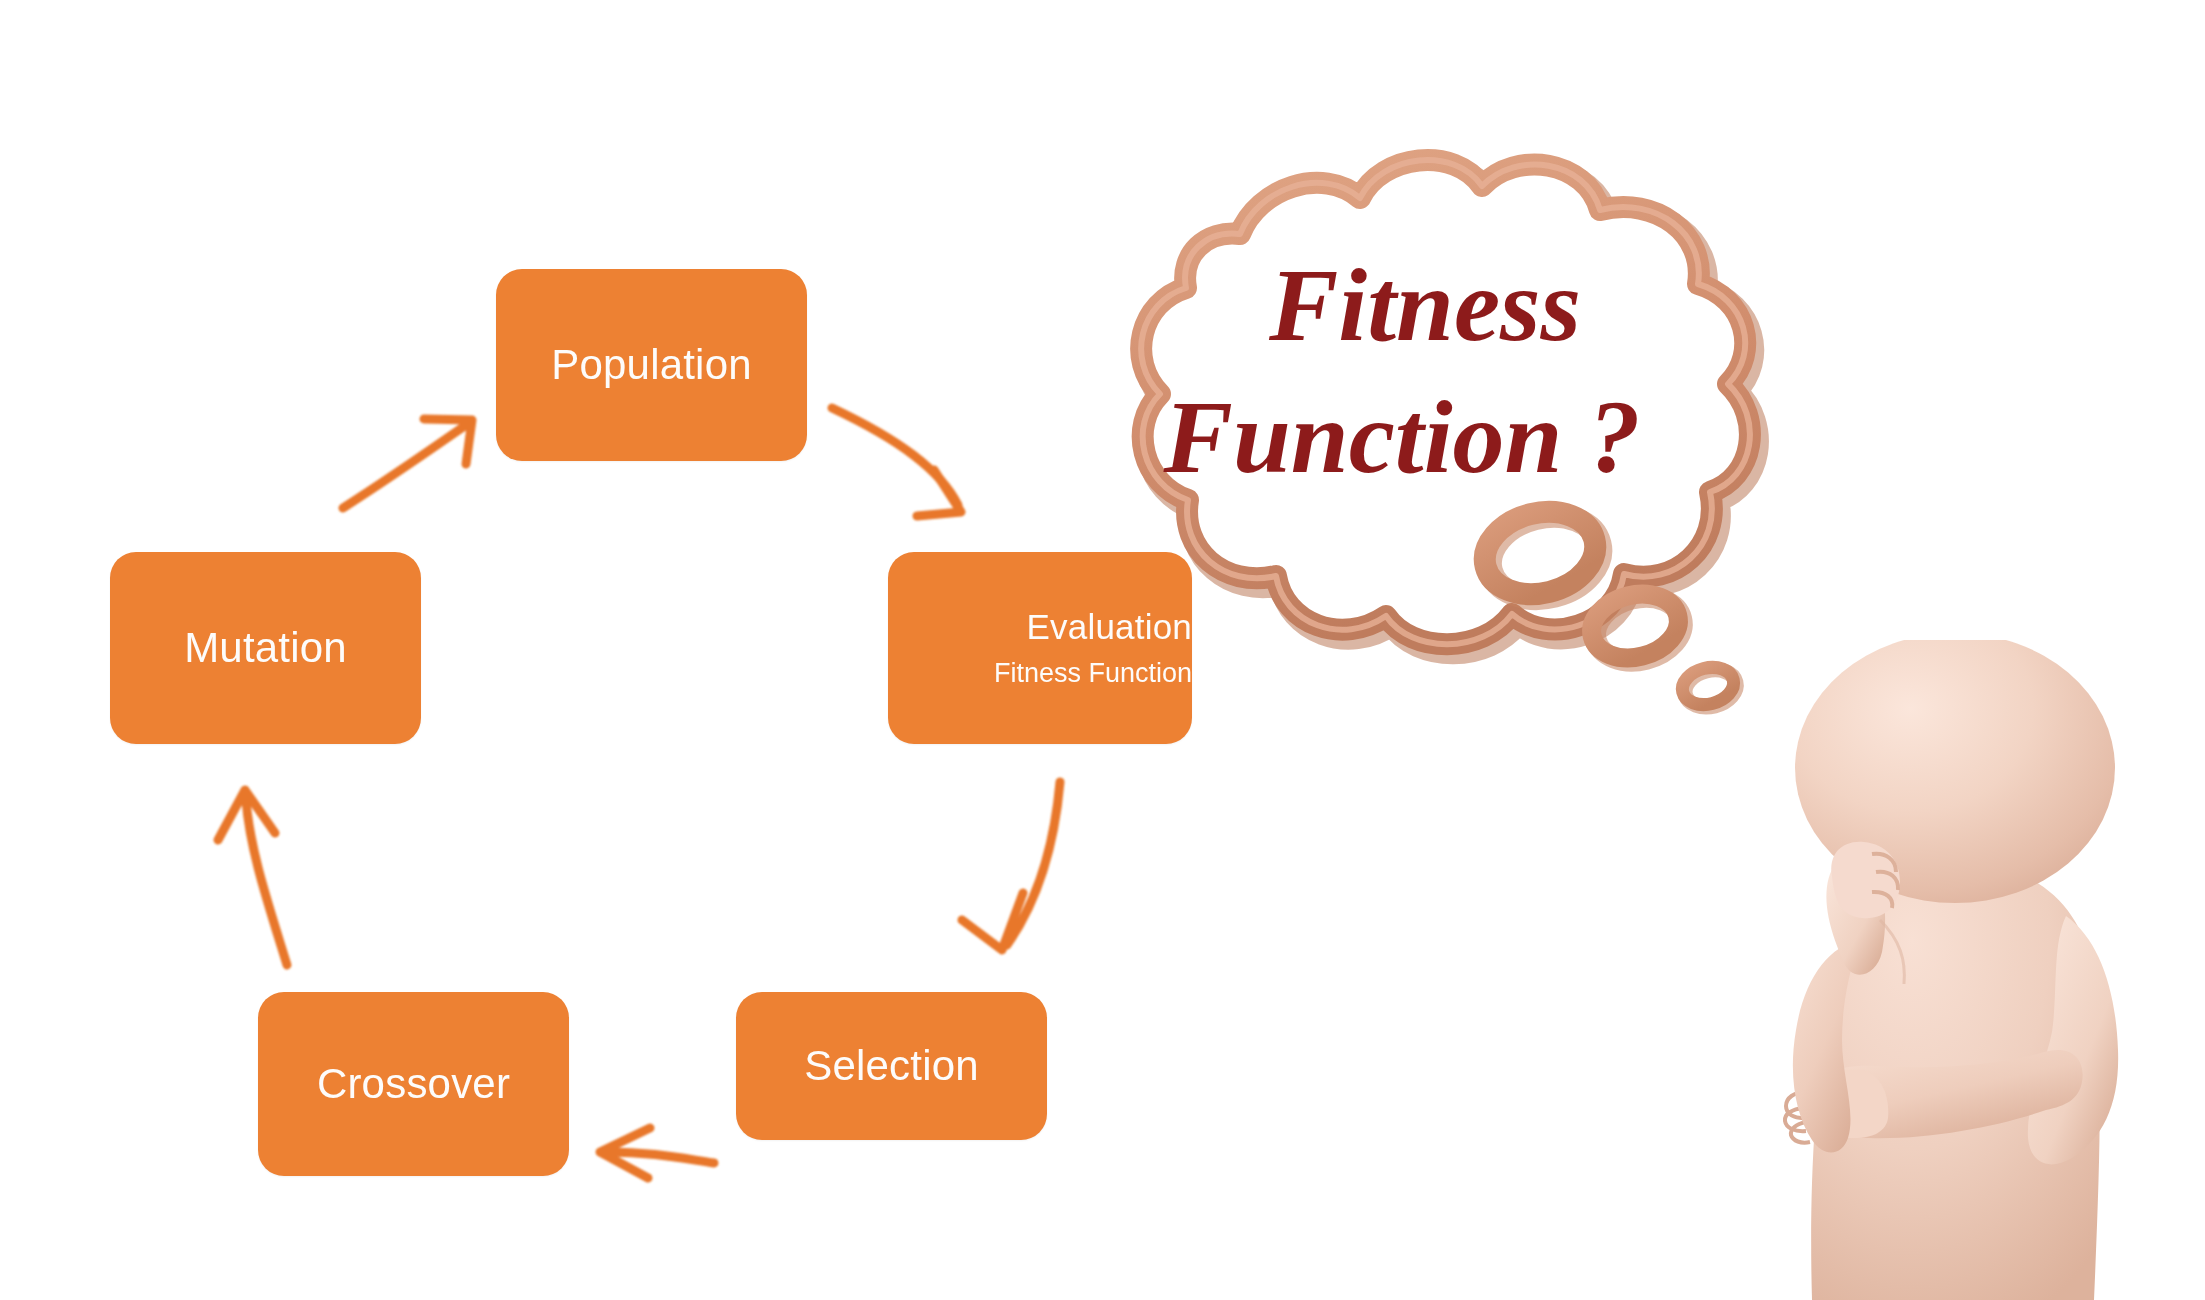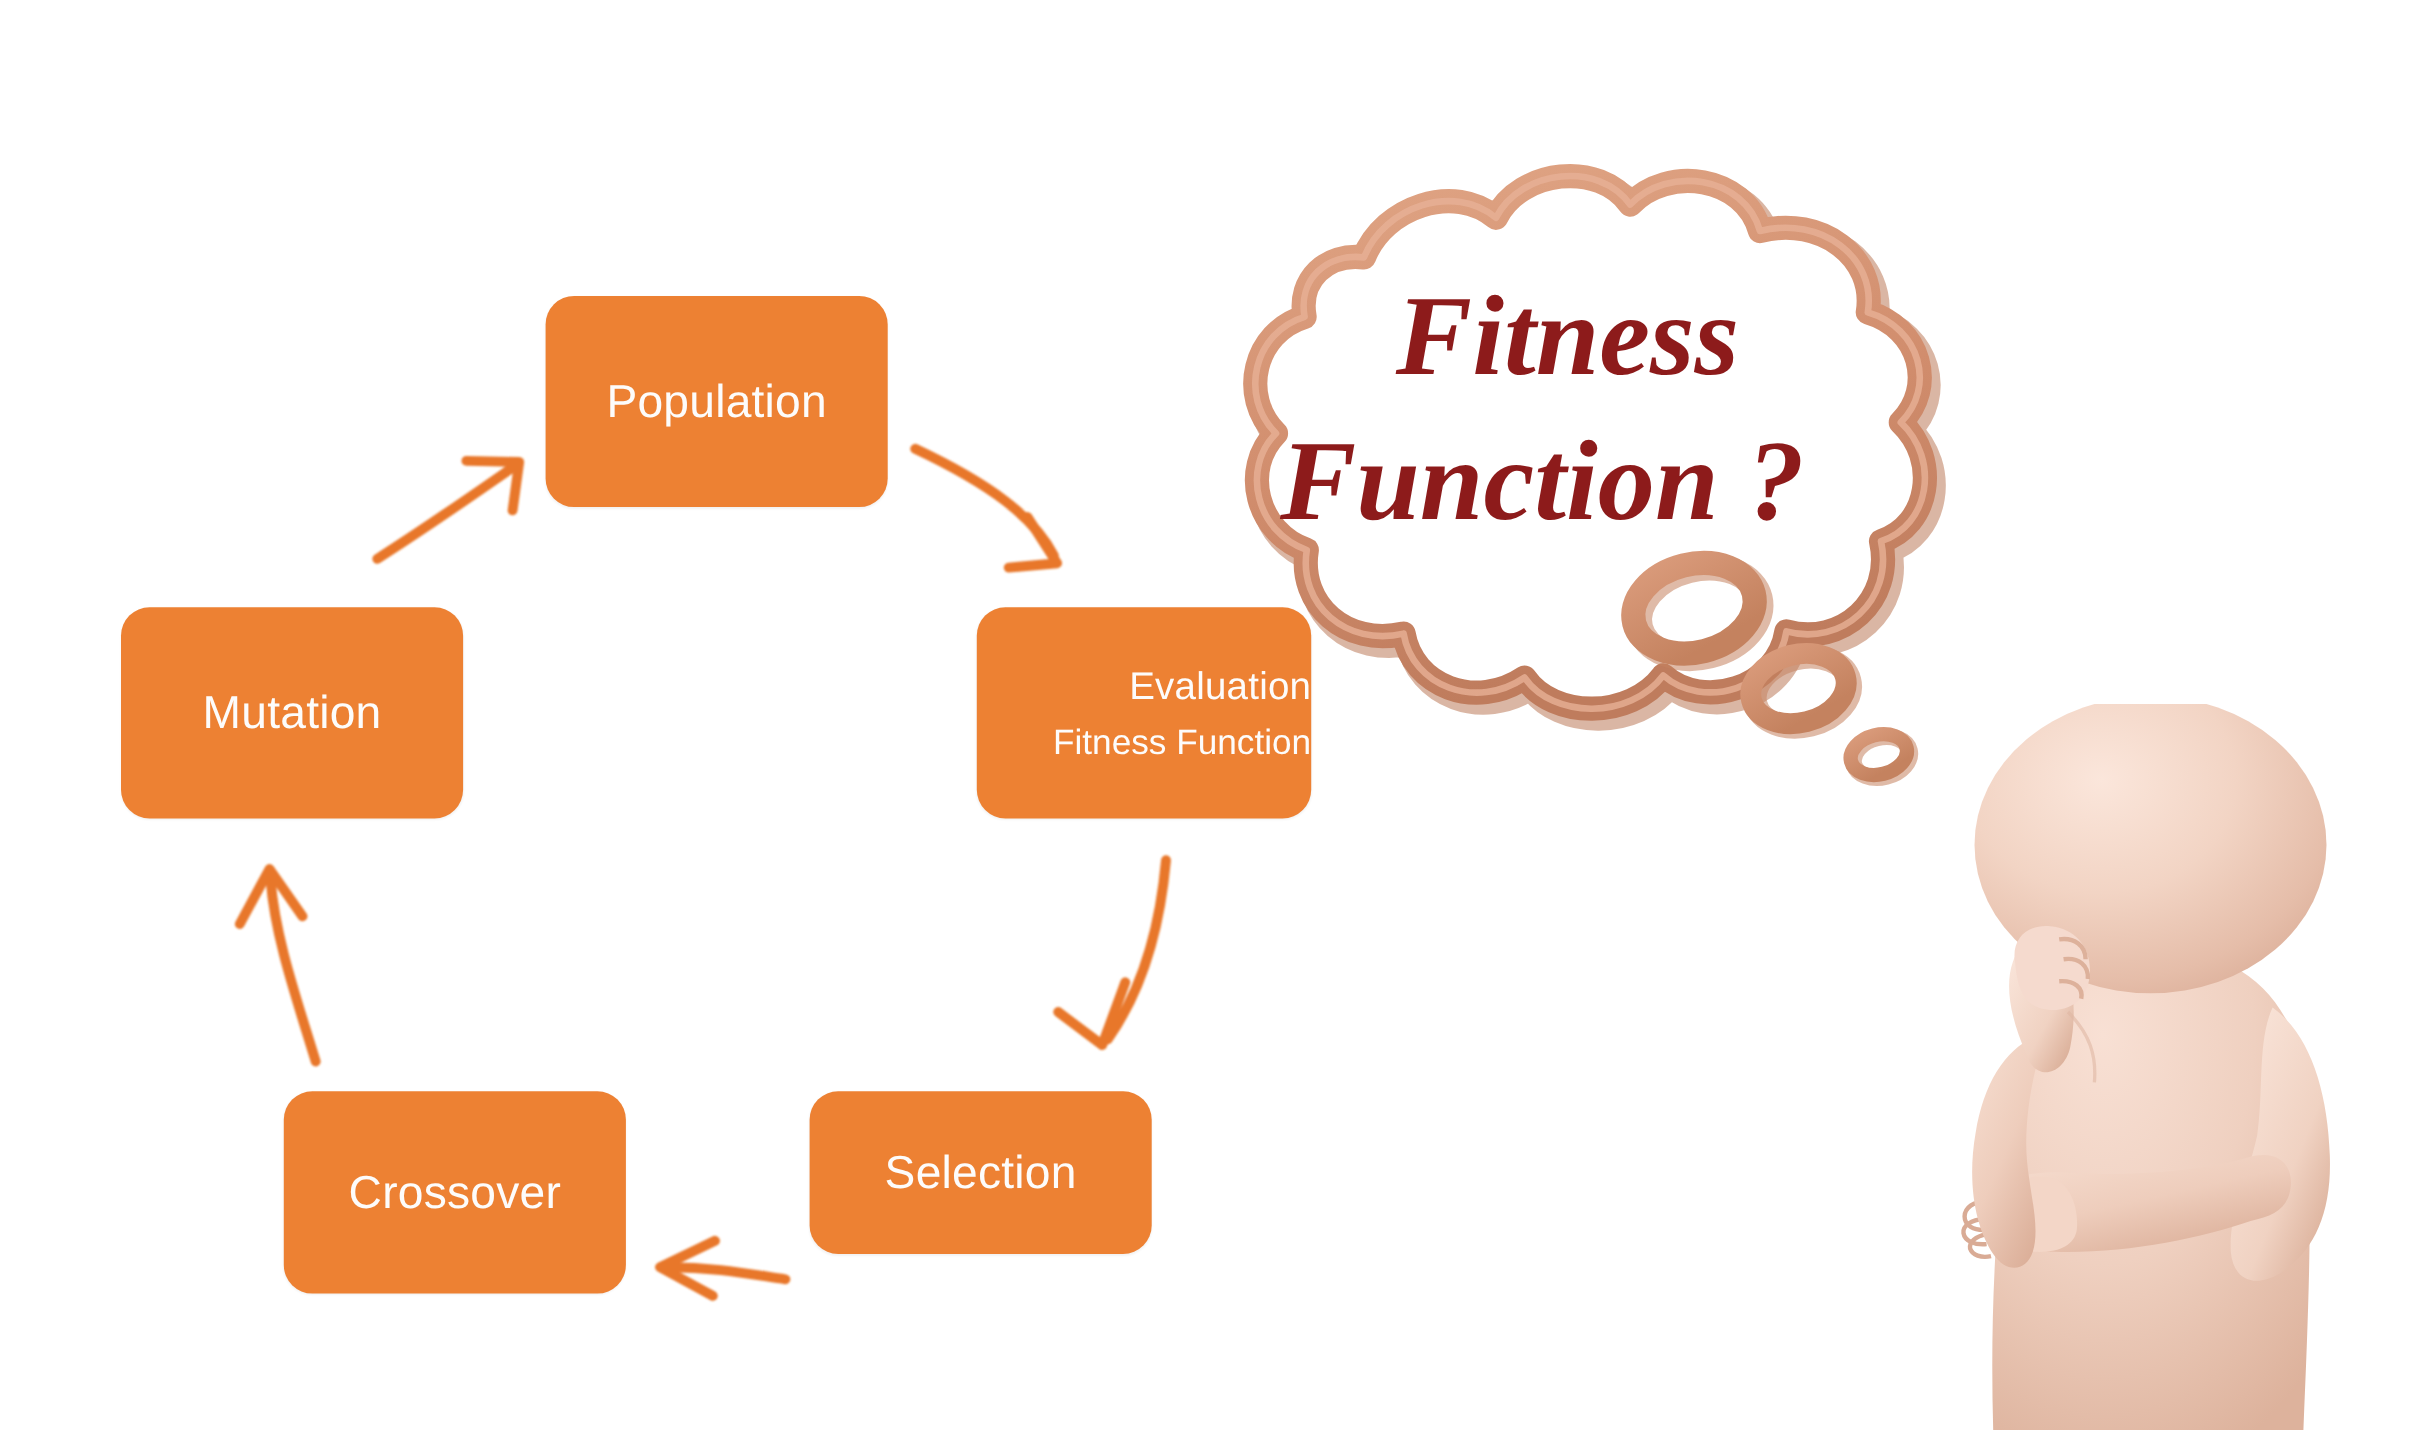--- a/index.html
+++ b/index.html
@@ -29,21 +29,21 @@
     line-height:1.08;
     box-shadow:0 1px 2px rgba(0,0,0,0.05);
   }
   .node .title {
     font-size:42px;
     font-weight:400;
     letter-spacing:0.2px;
     white-space:nowrap;
   }
   .node .sub {
-    font-size:32px;
+    font-size:27px;
     font-weight:400;
     margin-top:14px;
     white-space:nowrap;
   }
 
   #node-population { left:496px;  top:269px;  width:311px;  height:192px; }
   #node-evaluation { left:888px;  top:552px;  width:304px;  height:192px;align-items:flex-end; }
   #node-selection  { left:736px;  top:992px;  width:311px;  height:148px; }
   #node-crossover  { left:258px;  top:992px;  width:311px;  height:184px; }
   #node-mutation   { left:110px;  top:552px;  width:311px;  height:192px; }

